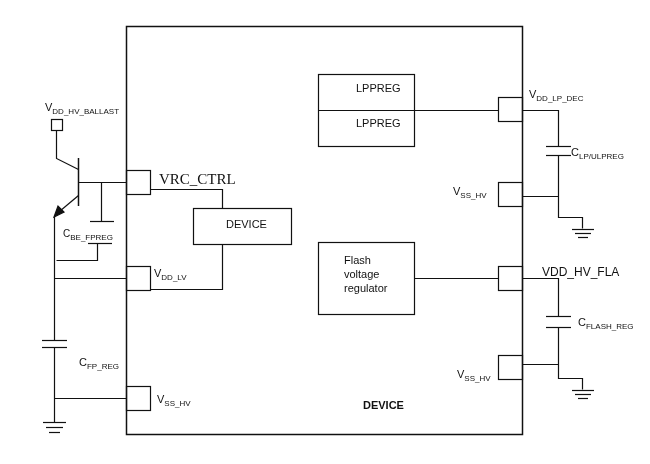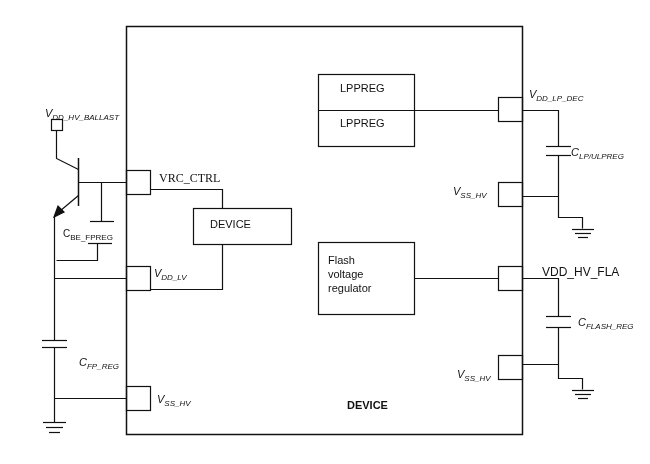--- a/index.html
+++ b/index.html
@@ -1,22 +1,22 @@
 <!DOCTYPE html>
 <html><head>
 <meta charset="utf-8">
 <style>
   html, body { margin: 0; padding: 0; background: #ffffff; }
   body { width: 650px; height: 464px; position: relative; overflow: hidden; font-family: "Liberation Sans", sans-serif; color: #111; }
   svg { position: absolute; left: 0; top: 0; }
   .lbl { position: absolute; font-size: 10px; white-space: nowrap; line-height: 1; }
-  .lbl.big { font-size: 11px; font-style: italic; }
+  .lbl.big { font-size: 11px; }
   .lbl sub { font-size: 8px; vertical-align: -3px; }
-  .lbl.serif { font-family: "Liberation Serif", serif; font-size: 12px; }
-  .blk { position: absolute; font-size: 11px; line-height: 1.25; }
+  .lbl.serif { font-family: "Liberation Serif", serif; font-size: 15px; }
+  .blk { position: absolute; font-size: 11px; line-height: 1.25; margin-left: 16px; }
   .bold { font-weight: bold; padding-left: 40px; }
 </style>
 </head>
 <body>
 
 <svg width="650" height="464" viewBox="0 0 650 464" fill="none" stroke="#111" stroke-width="1.2">
 
   <rect x="126.5" y="26.5" width="396" height="408" stroke-width="1.5"></rect>
 
   <rect x="126.5" y="170.5" width="24" height="24"></rect>
@@ -98,17 +98,17 @@
 
 <div class="lbl serif" style="left:159px;top:172px;"><span>VRC_CTRL</span><sub></sub></div>
 <div class="lbl big" style="left:154px;top:268px;"><span>V</span><sub>DD_LV</sub></div>
 <div class="lbl big" style="left:157px;top:394px;"><span>V</span><sub>SS_HV</sub></div>
 
 <div class="lbl big" style="left:529px;top:89px;"><span>V</span><sub>DD_LP_DEC</sub></div>
 <div class="lbl big" style="left:453px;top:186px;"><span>V</span><sub>SS_HV</sub></div>
 <div class="lbl" style="left:542px;top:266px;font-size:12px;"><span>VDD_HV_FLA</span><sub></sub></div>
 <div class="lbl big" style="left:457px;top:369px;"><span>V</span><sub>SS_HV</sub></div>
 
-<div class="lbl big" style="left:45px;top:108px;text-align:center;"><span>V</span><sub>DD_HV_BALLAST</sub></div>
+<div class="lbl big" style="left:45px;top:102px;text-align:center;"><span>V</span><sub>DD_HV_BALLAST</sub></div>
 <div class="lbl" style="left:63px;top:229px;"><span>C</span><sub>BE_FPREG</sub></div>
 <div class="lbl big" style="left:79px;top:357px;"><span>C</span><sub>FP_REG</sub></div>
 <div class="lbl big" style="left:571px;top:147px;"><span>C</span><sub>LP/ULPREG</sub></div>
 <div class="lbl big" style="left:578px;top:317px;"><span>C</span><sub>FLASH_REG</sub></div>
 
 </body></html>

